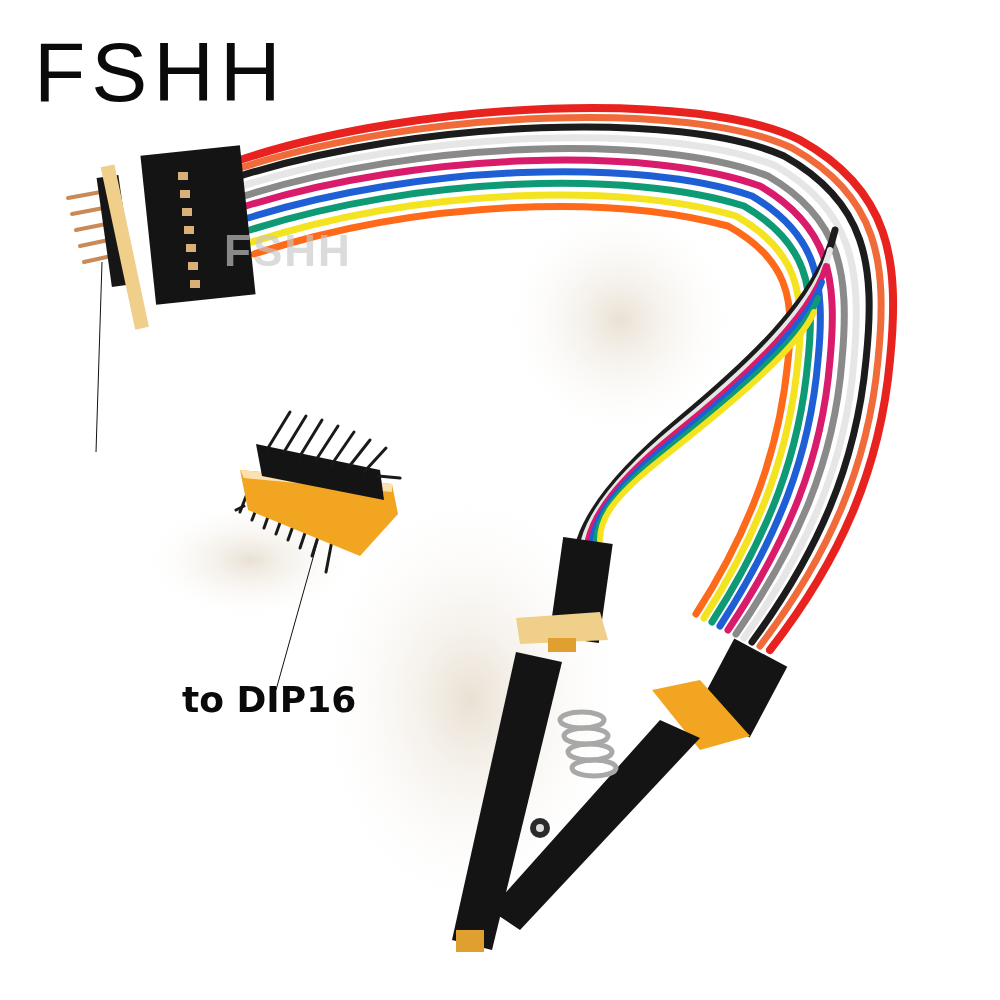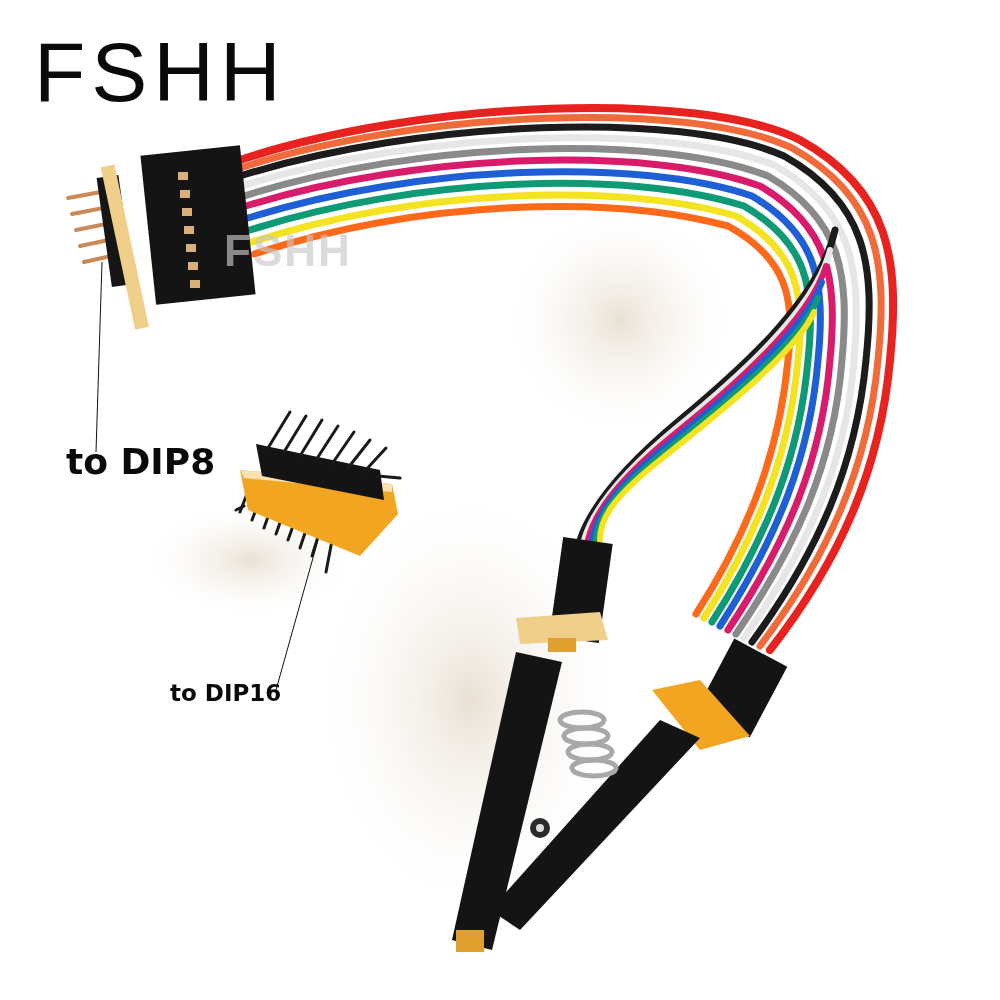--- a/index.html
+++ b/index.html
@@ -13,21 +13,21 @@
       position: absolute; left: 34px; top: 30px;
       font-family: "Liberation Sans", sans-serif;
       font-size: 84px; font-weight: 400; letter-spacing: 6px;
       color: #0a0a0a; line-height: 1;
     }
     .label {
       position: absolute; font-family: "DejaVu Sans", sans-serif;
       font-weight: bold; color: #0a0a0a; line-height: 1;
     }
     .label-dip8 { left: 66px; top: 444px; font-size: 36px; }
-    .label-dip16 { left: 170px; top: 682px; font-size: 23px; }
+    .label-dip16 { left: 182px; top: 682px; font-size: 36px; }
     .watermark {
       position: absolute; left: 224px; top: 226px;
       font-family: "Liberation Sans", sans-serif; font-weight: bold;
       font-size: 44px; color: rgba(200,200,200,0.65); letter-spacing: 2px;
     }
     svg { position: absolute; left: 0; top: 0; }
   </style>
 </head>
 <body>
 
@@ -142,15 +142,14 @@
       <circle cx="540" cy="828" r="10" fill="#2a2a2a"></circle>
       <circle cx="540" cy="828" r="4" fill="#dedede"></circle>
       <rect x="456" y="930" width="28" height="22" fill="#e0a030"></rect>
     </g>
   </svg>
 
   <div class="watermark">FSHH</div>
 
   <div class="brand">FSHH</div>
 
-  <div class="label label-dip8">to DIP8</div>
   <div class="label label-dip16">to DIP16</div>
 </div>
 
 </body></html>

